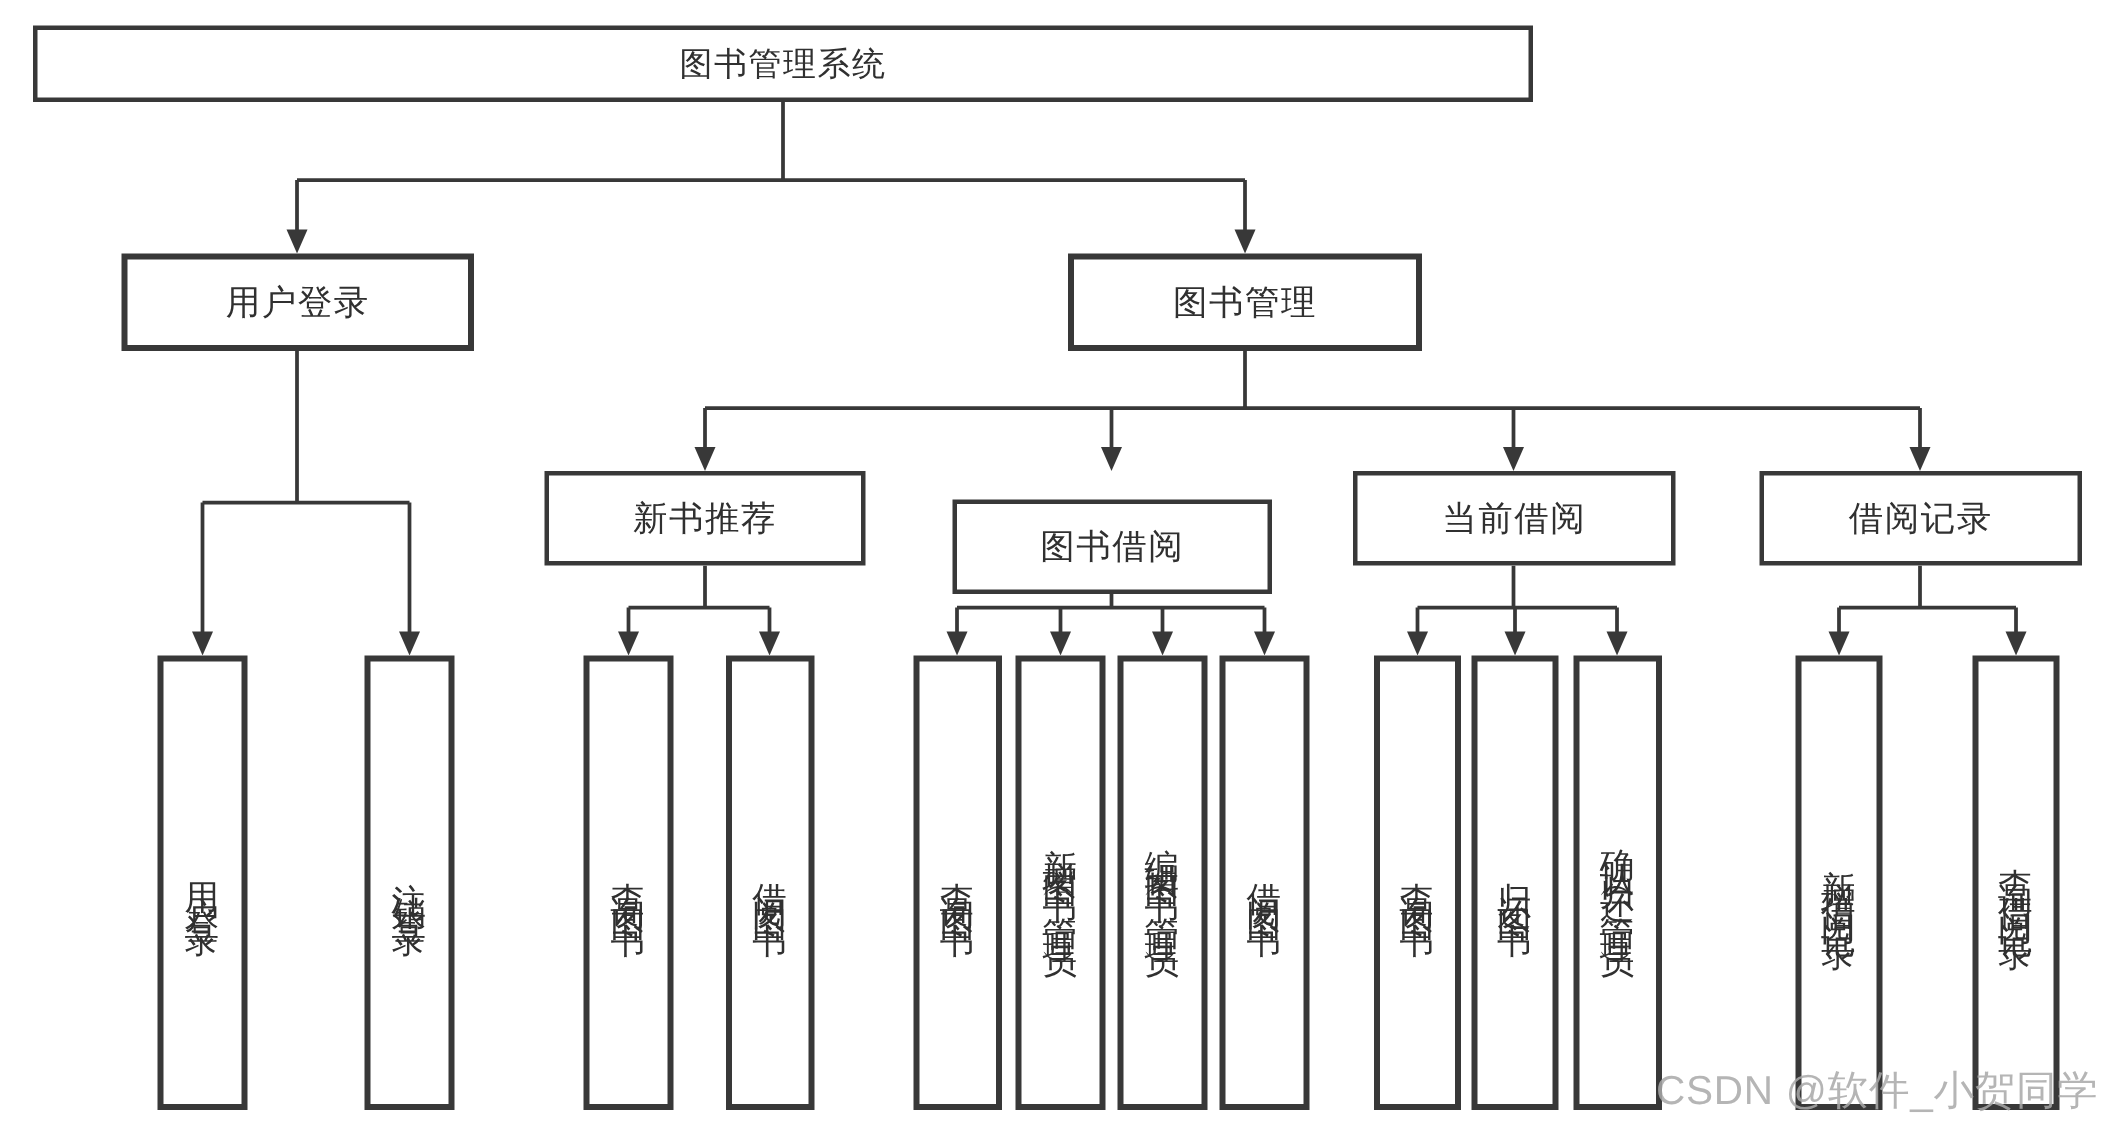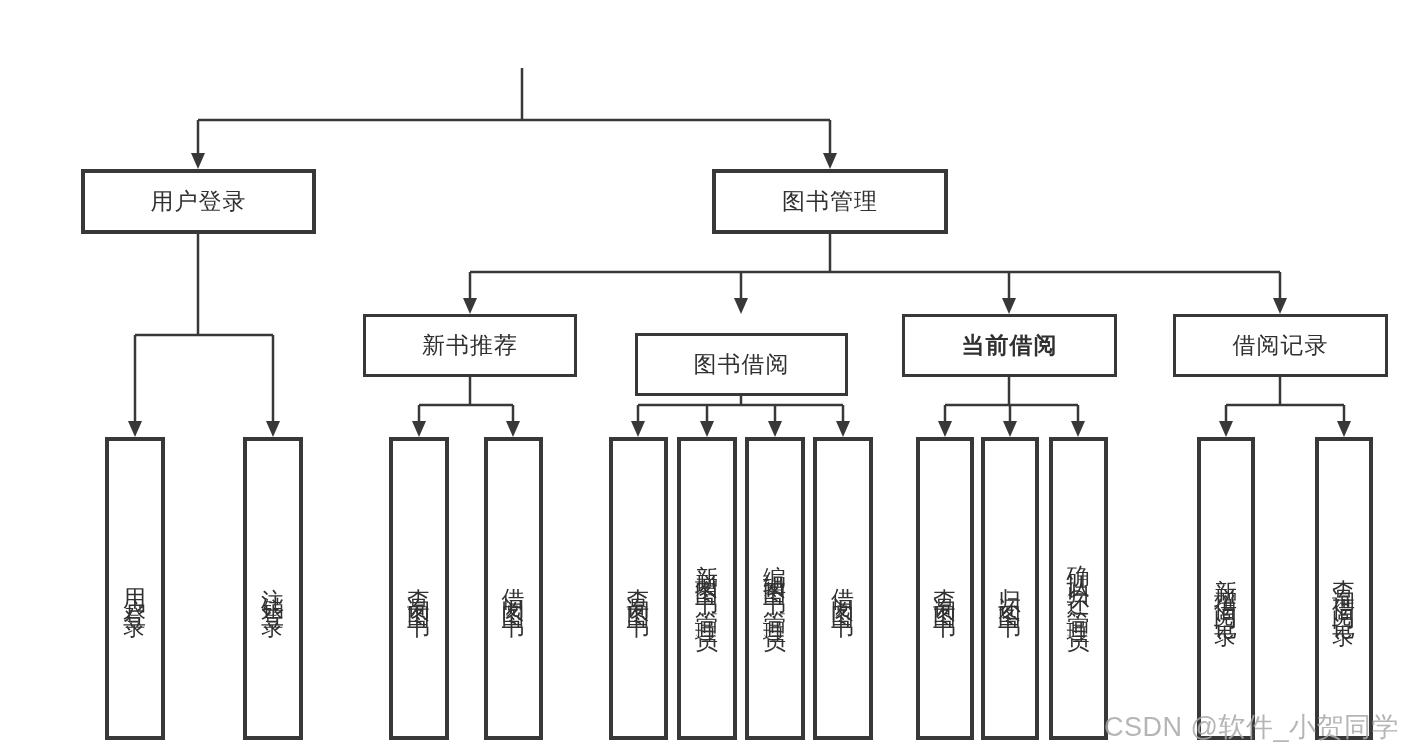--- a/index.html
+++ b/index.html
@@ -93,35 +93,38 @@
       <path d="M768 421 L782 421 L775 437 Z"></path>
       <path d="M836 421 L850 421 L843 437 Z"></path>
       <path d="M938 421 L952 421 L945 437 Z"></path>
       <path d="M1003 421 L1017 421 L1010 437 Z"></path>
       <path d="M1071 421 L1085 421 L1078 437 Z"></path>
       <path d="M1219 421 L1233 421 L1226 437 Z"></path>
       <path d="M1337 421 L1351 421 L1344 437 Z"></path>
     </g>
   </svg>
 
+  <div class="box" style="left:22px; top:17px; width:1000px; height:51px;">
+    <span class="lbl">图书管理系统</span>
+  </div>
 
   <div class="box lvl2" style="left:81px; top:169px; width:235px; height:65px;">
     <span class="lbl">用户登录</span>
   </div>
   <div class="box lvl3" style="left:363px; top:314px; width:214px; height:63px;">
     <span class="lbl">新书推荐</span>
   </div>
 
   <div class="box lvl2" style="left:712px; top:169px; width:236px; height:65px;">
     <span class="lbl">图书管理</span>
   </div>
   <div class="box lvl3" style="left:635px; top:314px; width:213px; height:63px;margin-top:19px;">
     <span class="lbl">图书借阅</span>
   </div>
-  <div class="box lvl3" style="left:902px; top:314px; width:215px; height:63px;font-weight:bold;">
+  <div class="box lvl3" style="left:902px; top:314px; width:215px; height:63px;">
     <span class="lbl">当前借阅</span>
   </div>
   <div class="box lvl3" style="left:1173px; top:314px; width:215px; height:63px;">
     <span class="lbl">借阅记录</span>
   </div>
 
   <div class="box leaf" style="left:105px; top:437px; width:60px; height:303px;">
     <span class="lbl">用户登录</span>
   </div>
   <div class="box leaf" style="left:243px; top:437px; width:60px; height:303px;">

